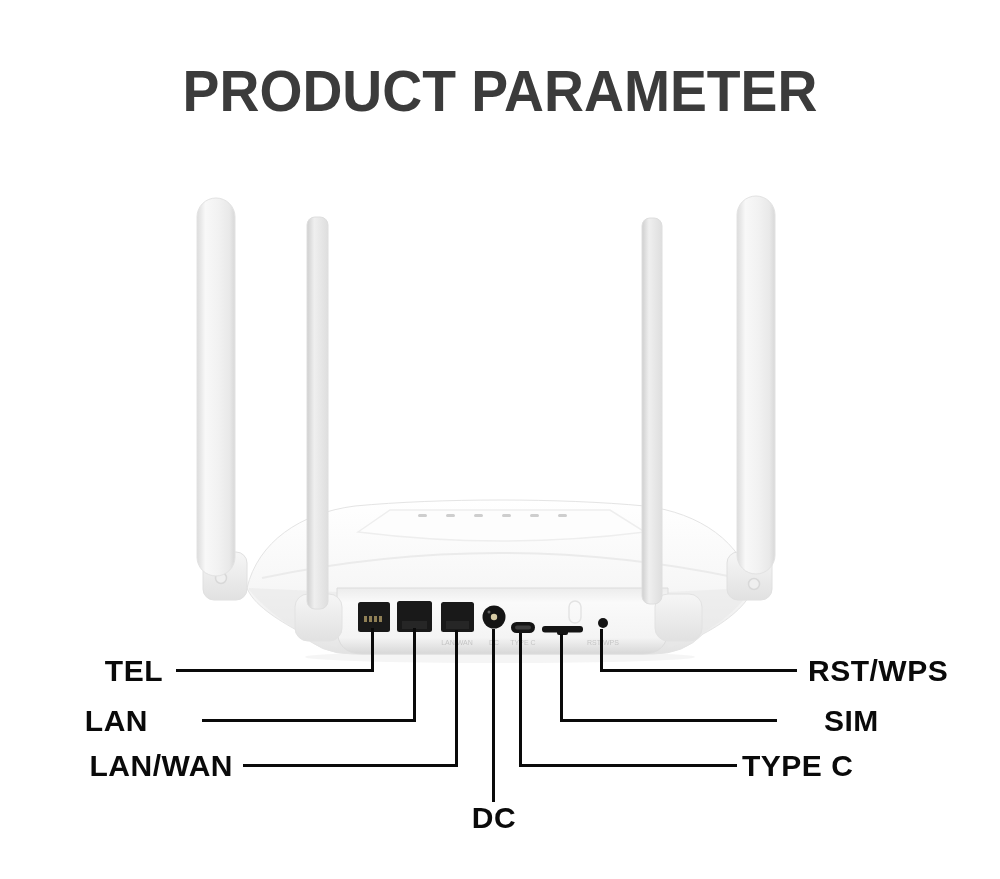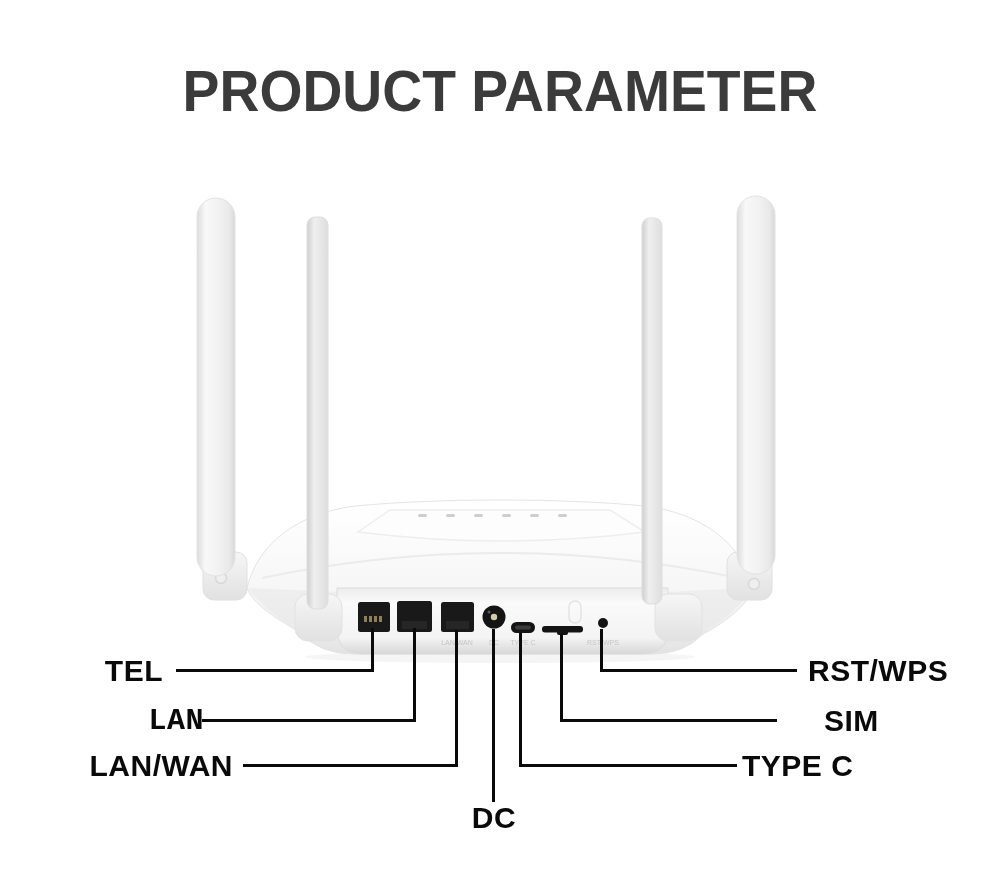--- a/index.html
+++ b/index.html
@@ -41,21 +41,21 @@
     position: absolute;
     font-size: 30px;
     font-weight: 700;
     letter-spacing: 0.5px;
     color: #0a0a0a;
     line-height: 1;
     white-space: nowrap;
   }
   
   .lbl-tel     { right: 837px; top: 656px; margin-left: 24px; }
-  .lbl-lan     { right: 796px; top: 706px; font-family: Liberation Mono, monospace; }
+  .lbl-lan     { right: 852px; top: 706px; }
   .lbl-lanwan  { right: 767px; top: 751px; }
   
   .lbl-rstwps  { left: 808px; top: 656px; }
   .lbl-sim     { left: 783px; top: 706px; margin-left: 41px; }
   .lbl-typec   { left: 742px; top: 751px; }
   
   .lbl-dc      { left: 463px; top: 803px; width: 62px; text-align: center; }
 </style>
 </head>
 <body>

